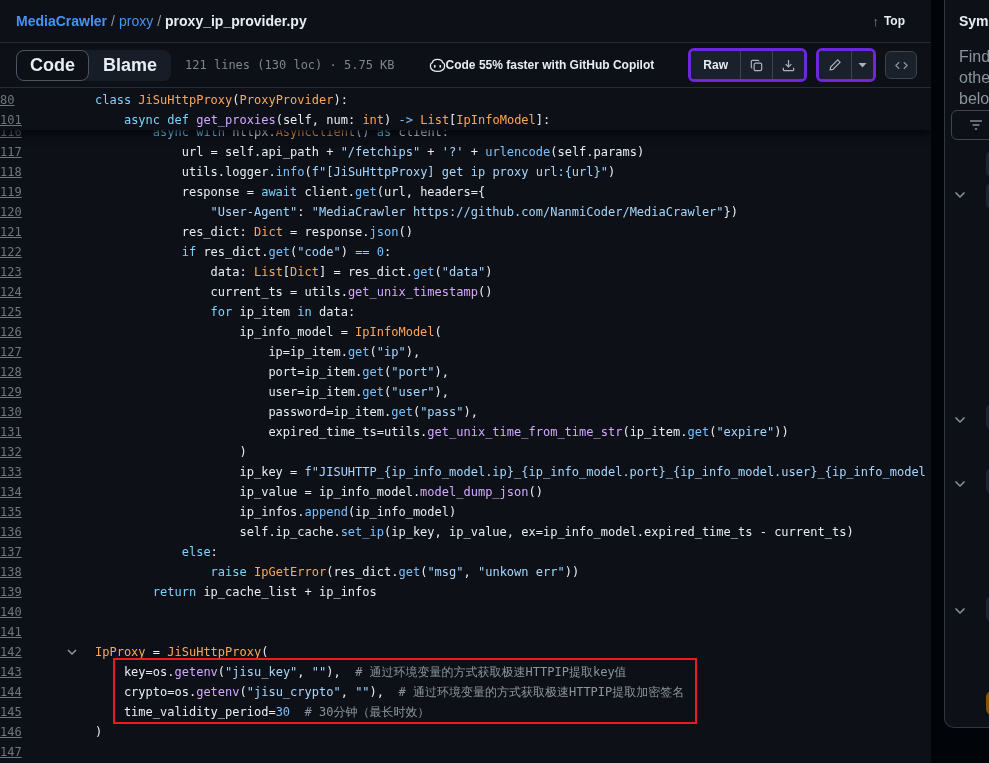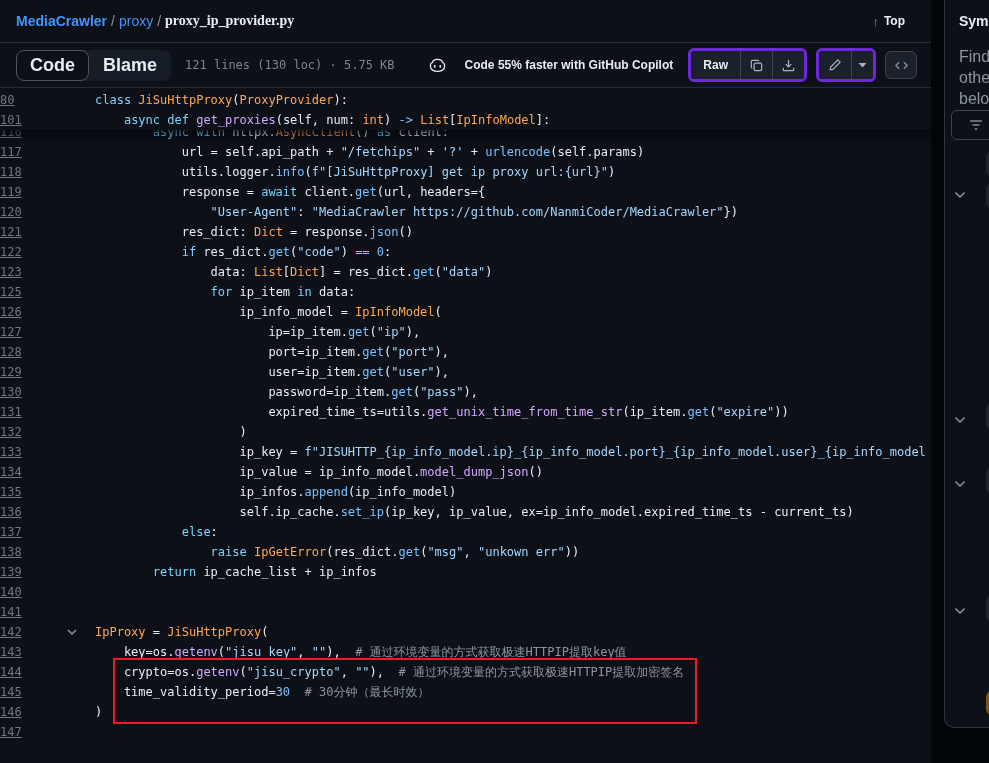--- a/index.html
+++ b/index.html
@@ -8,32 +8,32 @@
   .page { position:relative; width:989px; height:763px; }
 
   
   .main { position:absolute; left:0; top:0; width:931px; height:763px; background:#0d1117; }
 
   .breadcrumb-bar { height:43px; display:flex; align-items:center; justify-content:space-between;
                     padding:0 26px 0 16px; border-bottom:1px solid #262c36; }
   .crumbs { font-size:14px; color:#8b949e; display:flex; align-items:flex-start; gap:4px; }
   .crumb-link { color:#4493f8; text-decoration:none; cursor:pointer; }
   .crumb-repo { font-weight:700; }
-  .crumb-file { color:#e6edf3; font-weight:700;font-family:Liberation Serif, serif; }
+  .crumb-file { color:#e6edf3; font-weight:700; }
   .top-btn { display:flex; align-items:center; gap:5px; color:#e6edf3; font-size:12px; font-weight:700; cursor:pointer; }
   .top-btn .arrow { color:#8b949e; font-size:13px; font-weight:400; }
 
   .toolbar { height:45px; display:flex; align-items:center; padding:0 14px 0 16px;
              border-bottom:1px solid #262c36; }
   .seg-group { display:flex; background:#171d26; border-radius:8px; }
   .seg { font-size:18px; font-weight:600; color:#e6edf3; padding:4px 13px; border-radius:8px;
          border:1px solid transparent; cursor:pointer; }
   .seg.active { background:#0d1117; border-color:#4b5460; }
   .file-meta { font-family:"DejaVu Sans Mono", monospace; font-size:12px; color:#7d8590; margin-left:14px; }
-  .copilot { display:flex; align-items:center; gap:19px; margin-left:34px; color:#e6edf3;
+  .copilot { display:flex; align-items:center; gap:0; margin-left:34px; color:#e6edf3;
              font-size:12px; font-weight:600; }
   .toolbar-right { margin-left:auto; display:flex; align-items:center; gap:9px; }
   .btn-group { display:flex; border:3px solid #6d28d9; border-radius:6px; overflow:hidden; }
   .tb-btn { height:28px; display:flex; align-items:center; justify-content:center;
             background:#1b212a; color:#e6edf3; font-size:12px; font-weight:600; cursor:pointer; }
   .tb-btn + .tb-btn { border-left:1px solid #3d444d; }
   .tb-btn.txt { padding:0 12px; }
   .tb-btn.ico { width:32px; color:#aab2bb; }
   .tb-btn.caret { width:22px; color:#aab2bb; }
   .tb-btn.lone { border:1px solid #3d444d; border-radius:6px; width:32px; color:#8b949e; }
@@ -154,20 +154,21 @@
     <div class="code-area">
       <div class="code-rows" id="code-rows">
           <div class="code-row"><span class="ln">116</span><span class="fold"></span><span class="code-text"><span class="tk-d">        </span><span class="tk-k">async</span><span class="tk-d"> </span><span class="tk-k">with</span><span class="tk-d"> httpx.</span><span class="tk-t">AsyncClient</span><span class="tk-d">() </span><span class="tk-k">as</span><span class="tk-d"> client:</span></span></div>
           <div class="code-row"><span class="ln">117</span><span class="fold"></span><span class="code-text"><span class="tk-d">            url = self.api_path + </span><span class="tk-s">"/fetchips"</span><span class="tk-d"> + </span><span class="tk-s">'?'</span><span class="tk-d"> + </span><span class="tk-m">urlencode</span><span class="tk-d">(self.params)</span></span></div>
           <div class="code-row"><span class="ln">118</span><span class="fold"></span><span class="code-text"><span class="tk-d">            utils.logger.</span><span class="tk-m">info</span><span class="tk-d">(</span><span class="tk-s">f"[JiSuHttpProxy] get ip proxy url:{url}"</span><span class="tk-d">)</span></span></div>
           <div class="code-row"><span class="ln">119</span><span class="fold"></span><span class="code-text"><span class="tk-d">            response = </span><span class="tk-k">await</span><span class="tk-d"> client.</span><span class="tk-m">get</span><span class="tk-d">(url, headers={</span></span></div>
           <div class="code-row"><span class="ln">120</span><span class="fold"></span><span class="code-text"><span class="tk-d">                </span><span class="tk-s">"User-Agent"</span><span class="tk-d">: </span><span class="tk-s">"MediaCrawler https://github.com/NanmiCoder/MediaCrawler"</span><span class="tk-d">})</span></span></div>
           <div class="code-row"><span class="ln">121</span><span class="fold"></span><span class="code-text"><span class="tk-d">            res_dict: </span><span class="tk-t">Dict</span><span class="tk-d"> = response.</span><span class="tk-m">json</span><span class="tk-d">()</span></span></div>
           <div class="code-row"><span class="ln">122</span><span class="fold"></span><span class="code-text"><span class="tk-d">            </span><span class="tk-k">if</span><span class="tk-d"> res_dict.</span><span class="tk-m">get</span><span class="tk-d">(</span><span class="tk-s">"code"</span><span class="tk-d">) </span><span class="tk-k">==</span><span class="tk-d"> </span><span class="tk-n">0</span><span class="tk-d">:</span></span></div>
           <div class="code-row"><span class="ln">123</span><span class="fold"></span><span class="code-text"><span class="tk-d">                data: </span><span class="tk-t">List</span><span class="tk-d">[</span><span class="tk-t">Dict</span><span class="tk-d">] = res_dict.</span><span class="tk-m">get</span><span class="tk-d">(</span><span class="tk-s">"data"</span><span class="tk-d">)</span></span></div>
+          <div class="code-row"><span class="ln">124</span><span class="fold"></span><span class="code-text"><span class="tk-d">                current_ts = utils.</span><span class="tk-f">get_unix_timestamp</span><span class="tk-d">()</span></span></div>
           <div class="code-row"><span class="ln">125</span><span class="fold"></span><span class="code-text"><span class="tk-d">                </span><span class="tk-k">for</span><span class="tk-d"> ip_item </span><span class="tk-k">in</span><span class="tk-d"> data:</span></span></div>
           <div class="code-row"><span class="ln">126</span><span class="fold"></span><span class="code-text"><span class="tk-d">                    ip_info_model = </span><span class="tk-t">IpInfoModel</span><span class="tk-d">(</span></span></div>
           <div class="code-row"><span class="ln">127</span><span class="fold"></span><span class="code-text"><span class="tk-d">                        ip=ip_item.</span><span class="tk-m">get</span><span class="tk-d">(</span><span class="tk-s">"ip"</span><span class="tk-d">),</span></span></div>
           <div class="code-row"><span class="ln">128</span><span class="fold"></span><span class="code-text"><span class="tk-d">                        port=ip_item.</span><span class="tk-m">get</span><span class="tk-d">(</span><span class="tk-s">"port"</span><span class="tk-d">),</span></span></div>
           <div class="code-row"><span class="ln">129</span><span class="fold"></span><span class="code-text"><span class="tk-d">                        user=ip_item.</span><span class="tk-m">get</span><span class="tk-d">(</span><span class="tk-s">"user"</span><span class="tk-d">),</span></span></div>
           <div class="code-row"><span class="ln">130</span><span class="fold"></span><span class="code-text"><span class="tk-d">                        password=ip_item.</span><span class="tk-m">get</span><span class="tk-d">(</span><span class="tk-s">"pass"</span><span class="tk-d">),</span></span></div>
           <div class="code-row"><span class="ln">131</span><span class="fold"></span><span class="code-text"><span class="tk-d">                        expired_time_ts=utils.</span><span class="tk-f">get_unix_time_from_time_str</span><span class="tk-d">(ip_item.</span><span class="tk-m">get</span><span class="tk-d">(</span><span class="tk-s">"expire"</span><span class="tk-d">))</span></span></div>
           <div class="code-row"><span class="ln">132</span><span class="fold"></span><span class="code-text"><span class="tk-d">                    )</span></span></div>
           <div class="code-row"><span class="ln">133</span><span class="fold"></span><span class="code-text"><span class="tk-d">                    ip_key = </span><span class="tk-s">f"JISUHTTP_{ip_info_model.ip}_{ip_info_model.port}_{ip_info_model.user}_{ip_info_model</span></span></div>
           <div class="code-row"><span class="ln">134</span><span class="fold"></span><span class="code-text"><span class="tk-d">                    ip_value = ip_info_model.</span><span class="tk-f">model_dump_json</span><span class="tk-d">()</span></span></div>

